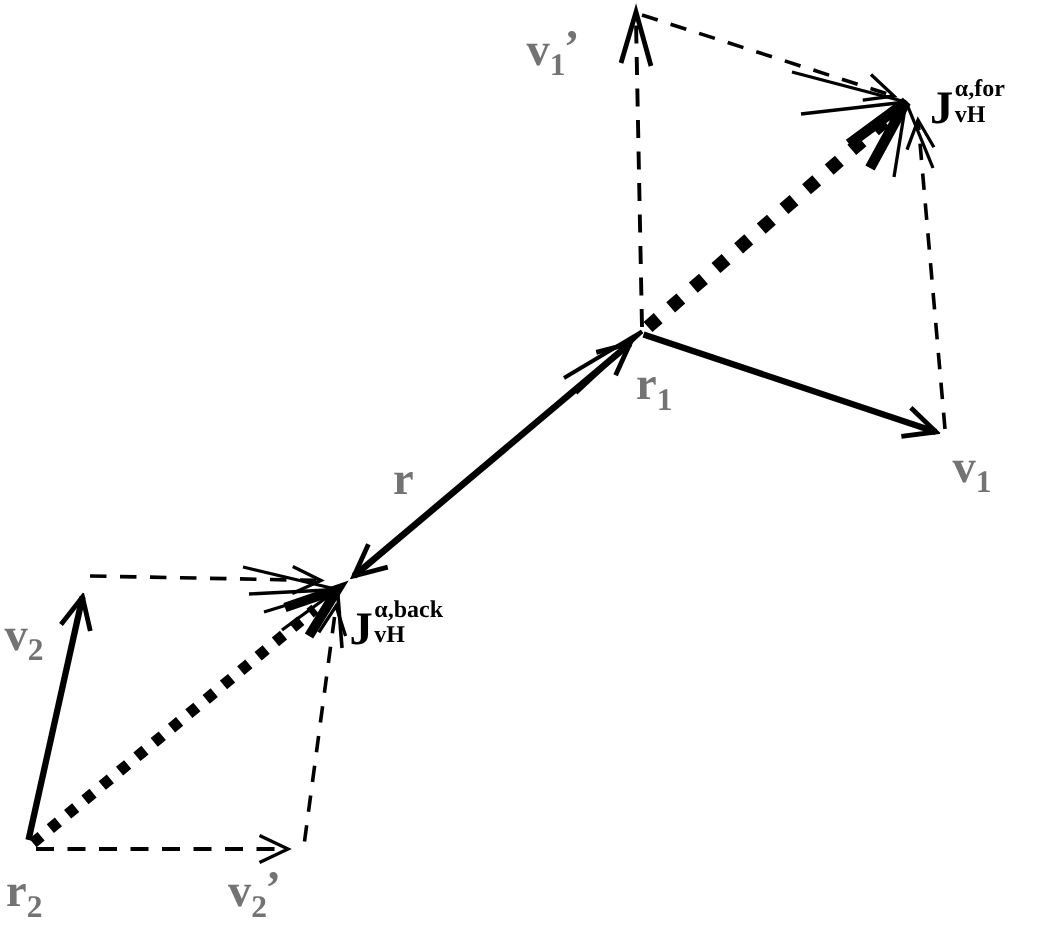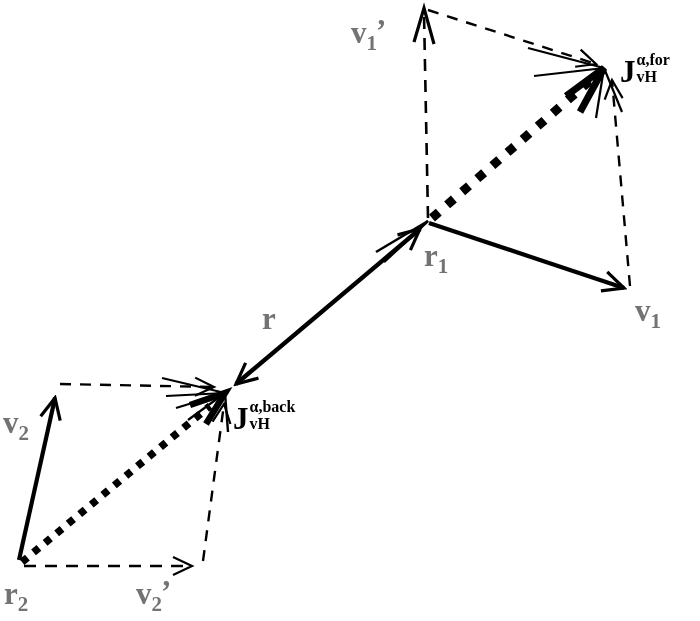--- a/index.html
+++ b/index.html
@@ -151,21 +151,21 @@
   </div>
 
   <div class="lbl" style="left:351px; top:17px;">
     <span>v</span><span class="sub">1</span><span class="prime">’</span>
   </div>
 
   <div class="lbl" style="left:3px; top:375px;margin-top:32px;">
     <span>v</span><span class="sub">2</span>
   </div>
 
-  <div class="lbl" style="left:136px; top:578px;text-align:right;">
+  <div class="lbl" style="left:152px; top:578px;text-align:right;">
     <span>v</span><span class="sub">2</span><span class="prime">’</span>
   </div>
 
   <div class="jlbl" style="left:620px; top:56px;">
     <span>J</span><span class="stack"><span class="sup-part">α,for</span><span class="sub-part">vH</span></span>
   </div>
 
   <div class="jlbl" style="left:233px; top:403px;">
     <span>J</span><span class="stack"><span class="sup-part">α,back</span><span class="sub-part">vH</span></span>
   </div>

